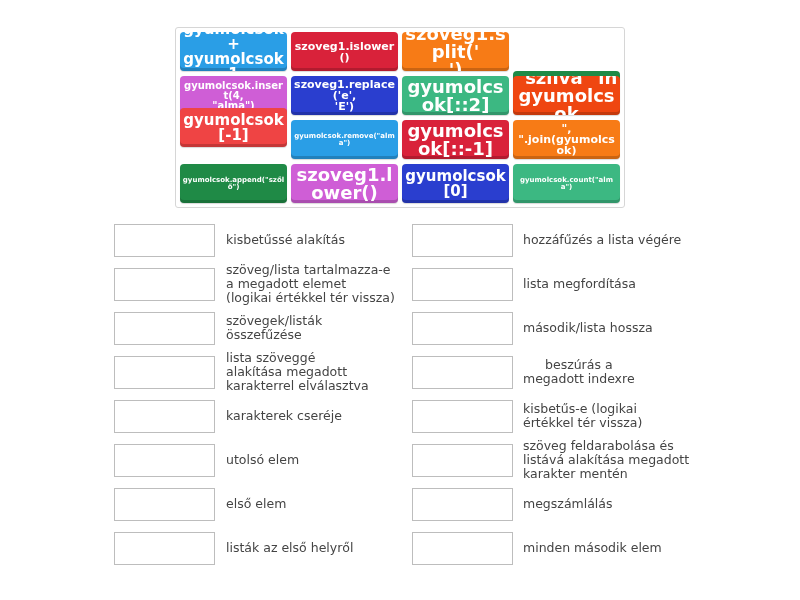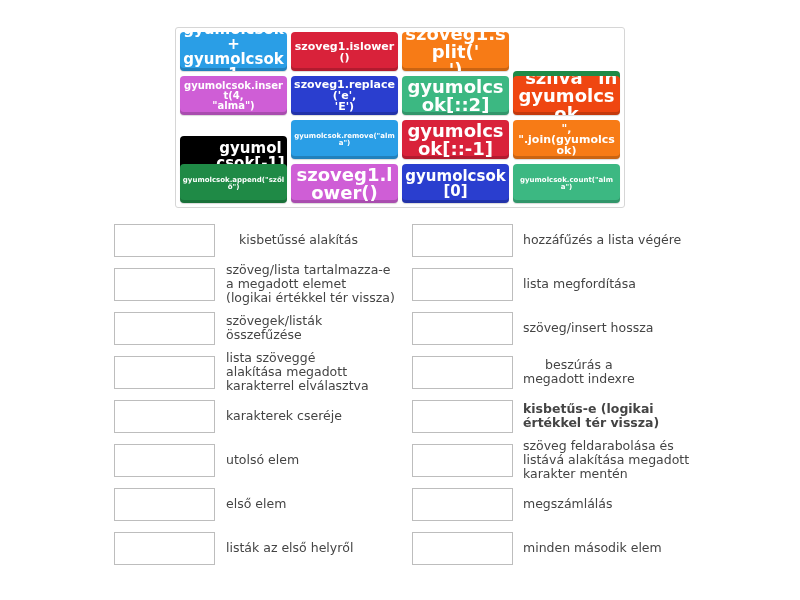--- a/index.html
+++ b/index.html
@@ -25,33 +25,33 @@
     <div class="tile fs-l" style="left: 402px; top: 32px; background: rgb(247, 123, 22);">szoveg1.split('
 ')</div>
     <div class="tile fs-xl" style="left: 513px; top: 32px; background: rgb(31, 138, 70); margin-top: 39px;">len(szoveg1)</div>
     <div class="tile fs-s" style="left: 180px; top: 76px; background: rgb(207, 94, 214);">gyumolcsok.insert(4,
 "alma")</div>
     <div class="tile fs-m" style="left: 291px; top: 76px; background: rgb(42, 62, 207);">szoveg1.replace('e',
 'E')</div>
     <div class="tile fs-l" style="left: 402px; top: 76px; background: rgb(60, 184, 130);">gyumolcsok[::2]</div>
     <div class="tile fs-l" style="left: 513px; top: 76px; background: rgb(239, 70, 17);">"szilva" in
 gyumolcsok</div>
-    <div class="tile fs-xl" style="left: 180px; top: 136px; background: #000000; padding-left: 36px;">gyumolcsok[-1]</div>
+    <div class="tile fs-xl" style="left: 180px; top: 108px; background: #ef4444;">gyumolcsok[-1]</div>
     <div class="tile fs-xs" style="left: 291px; top: 120px; background: rgb(42, 158, 230);">gyumolcsok.remove("alma")</div>
     <div class="tile fs-l" style="left: 402px; top: 120px; background: rgb(217, 34, 58);">gyumolcsok[::-1]</div>
     <div class="tile fs-m" style="left: 513px; top: 120px; background: rgb(247, 123, 22);">",
 ".join(gyumolcsok)</div>
     <div class="tile fs-xs" style="left: 180px; top: 164px; background: rgb(31, 138, 70);">gyumolcsok.append("szőlő")</div>
     <div class="tile fs-l" style="left: 291px; top: 164px; background: rgb(207, 94, 214);">szoveg1.lower()</div>
     <div class="tile fs-xl" style="left: 402px; top: 164px; background: rgb(42, 62, 207);">gyumolcsok[0]</div>
     <div class="tile fs-xs" style="left: 513px; top: 164px; background: rgb(60, 184, 130);">gyumolcsok.count("alma")</div>
   </div>
 <div id="targets">
     <div class="slot" style="left: 114px; top: 224px;"></div>
-    <div class="label" style="left: 226px; top: 220px; margin-left: 13px;">kisbetűssé alakítás</div>
+    <div class="label" style="left: 226px; top: 220px;">kisbetűssé alakítás</div>
     <div class="slot" style="left: 114px; top: 268px;"></div>
     <div class="label" style="left: 226px; top: 264px;">szöveg/lista tartalmazza-e
 a megadott elemet
 (logikai értékkel tér vissza)</div>
     <div class="slot" style="left: 114px; top: 312px;"></div>
     <div class="label" style="left: 226px; top: 308px;">szövegek/listák összefűzése</div>
     <div class="slot" style="left: 114px; top: 356px;"></div>
     <div class="label" style="left: 226px; top: 352px;">lista szöveggé
 alakítása megadott
 karakterrel elválasztva</div>
@@ -61,26 +61,26 @@
     <div class="label" style="left: 226px; top: 440px;">utolsó elem</div>
     <div class="slot" style="left: 114px; top: 488px;"></div>
     <div class="label" style="left: 226px; top: 484px;">első elem</div>
     <div class="slot" style="left: 114px; top: 532px;"></div>
     <div class="label" style="left: 226px; top: 528px;">listák az első helyről</div>
     <div class="slot" style="left: 412px; top: 224px;"></div>
     <div class="label" style="left: 523px; top: 220px;">hozzáfűzés a lista végére</div>
     <div class="slot" style="left: 412px; top: 268px;"></div>
     <div class="label" style="left: 523px; top: 264px;">lista megfordítása</div>
     <div class="slot" style="left: 412px; top: 312px;"></div>
-    <div class="label" style="left: 523px; top: 308px;">szöveg/insert hossza</div>
+    <div class="label" style="left: 523px; top: 308px;">második/lista hossza</div>
     <div class="slot" style="left: 412px; top: 356px;"></div>
     <div class="label" style="left: 523px; top: 352px; text-align: center;">beszúrás a
 megadott indexre</div>
     <div class="slot" style="left: 412px; top: 400px;"></div>
-    <div class="label" style="left: 523px; top: 396px; font-weight: bold;">kisbetűs-e (logikai
+    <div class="label" style="left: 523px; top: 396px;">kisbetűs-e (logikai
 értékkel tér vissza)</div>
     <div class="slot" style="left: 412px; top: 444px;"></div>
     <div class="label" style="left: 523px; top: 440px;">szöveg feldarabolása és
 listává alakítása megadott
 karakter mentén</div>
     <div class="slot" style="left: 412px; top: 488px;"></div>
     <div class="label" style="left: 523px; top: 484px;">megszámlálás</div>
     <div class="slot" style="left: 412px; top: 532px;"></div>
     <div class="label" style="left: 523px; top: 528px;">minden második elem</div>
   </div>

